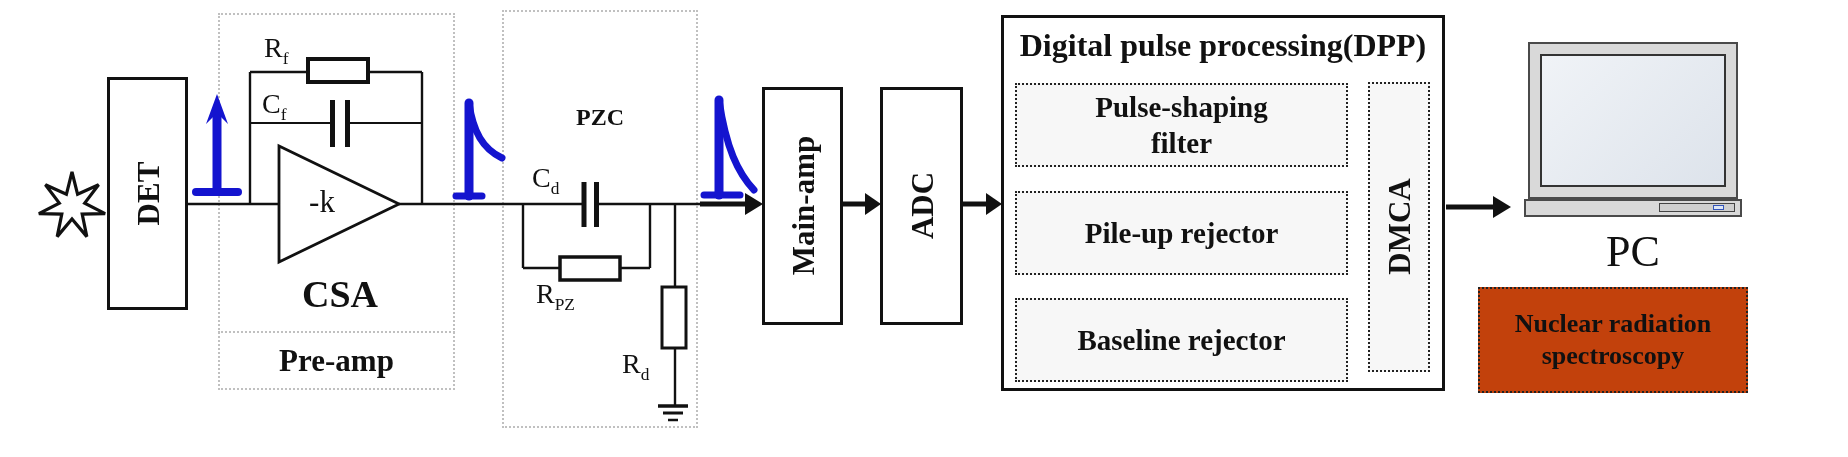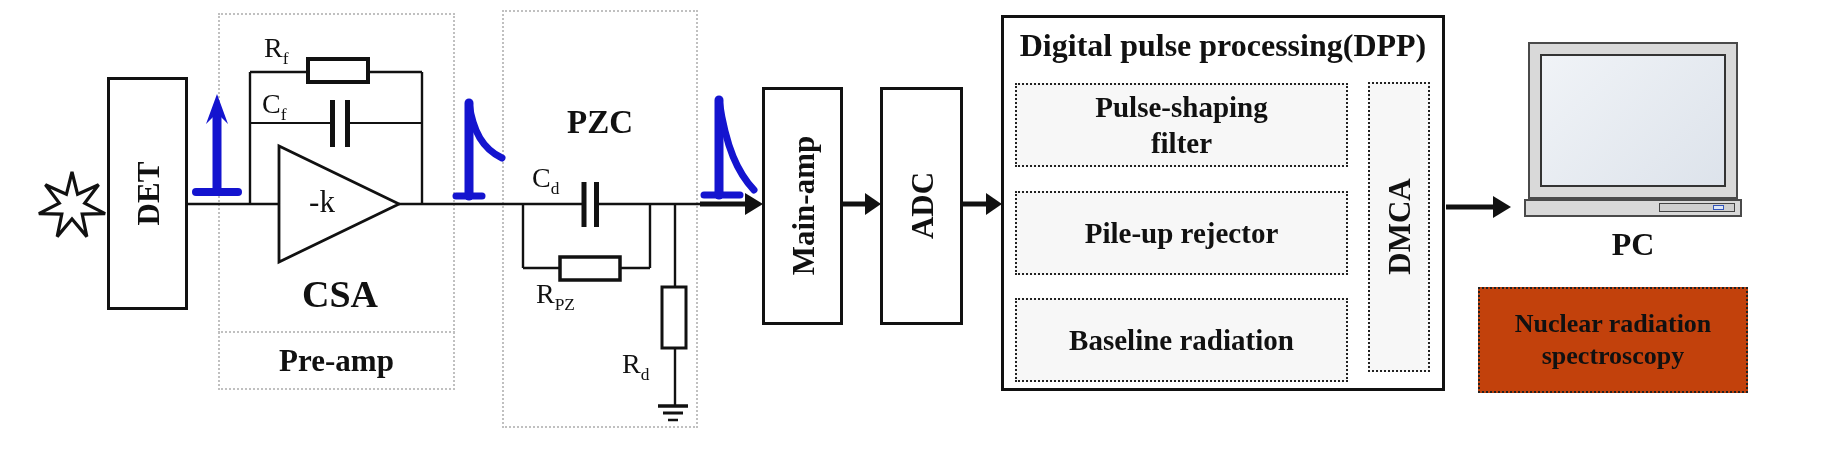--- a/index.html
+++ b/index.html
@@ -112,21 +112,21 @@
   <div class="abs clabel z3" style="left:264px;top:32px;">
     <span>R</span><sub>f</sub>
   </div>
   <div class="abs clabel z3" style="left:262px;top:88px;">
     <span>C</span><sub>f</sub>
   </div>
   <div class="abs clabel z3" style="left:290px;top:184px;width:64px;text-align:center;font-size:31px;">-k</div>
   <div class="abs grouplabel z3" style="left:265px;top:272px;width:150px;font-size:38px;">CSA</div>
   <div class="abs grouplabel z3" style="left:218px;top:333px;width:237px;height:56px;display:flex;align-items:center;justify-content:center;font-size:31px;">Pre-amp</div>
 
-  <div class="abs grouplabel z3" style="left:538px;top:104px;width:124px;font-size:33px;">PZC</div>
+  <div class="abs grouplabel z3" style="left:538px;top:104px;width:124px;font-size:24px;">PZC</div>
   <div class="abs clabel z3" style="left:532px;top:162px;">
     <span>C</span><sub>d</sub>
   </div>
   <div class="abs clabel z3" style="left:536px;top:278px;font-family:Liberation Serif, serif;">
     <span>R</span><sub>PZ</sub>
   </div>
   <div class="abs clabel z3" style="left:622px;top:348px;">
     <span>R</span><sub>d</sub>
   </div>
 
@@ -140,35 +140,35 @@
     </div>
   </div>
   <div class="abs box-dotblack z3" style="left:1015px;top:83px;width:333px;height:84px;">
     <div class="blocktext">
       <span>Pulse-shaping</span>
       <span>filter</span>
     </div>
   </div>
   <div class="abs box-dotblack z3" style="left:1015px;top:298px;width:333px;height:84px;">
     <div class="blocktext">
-      <span>Baseline radiation</span>
+      <span>Baseline rejector</span>
       <span></span>
     </div>
   </div>
   <div class="abs box-dotblack z3" style="left:1368px;top:82px;width:62px;height:290px;"></div>
   <div class="abs vlabel z3" style="left:1279px;top:205px;width:240px;height:43px;">DMCA</div>
 
   <div>
     <div class="abs z3" style="left:1528px;top:42px;width:210px;height:157px;background:#d9d9d9;border:2px solid #4a4a4a;"></div>
     <div class="abs z3" style="left:1540px;top:54px;width:186px;height:133px;background:linear-gradient(135deg,#f0f3f7,#dde3eb);border:2px solid #333;"></div>
     <div class="abs z3" style="left:1524px;top:199px;width:218px;height:18px;background:#d9d9d9;border:2px solid #4a4a4a;"></div>
     <div class="abs z3" style="left:1659px;top:203px;width:76px;height:9px;background:#cfcfcf;border:1px solid #444;"></div>
     <div class="abs z3" style="left:1713px;top:205px;width:11px;height:5px;background:#dde6f5;border:1px solid #3355bb;"></div>
   </div>
-  <div class="abs z3" style="left:1563px;top:226px;width:140px;text-align:center;font-size:32px;font-weight:bold;">PC</div>
+  <div class="abs z3" style="left:1563px;top:226px;width:140px;text-align:center;font-size:44px;">PC</div>
 
   <div class="abs z3" style="left:1478px;top:287px;width:270px;height:106px;border:2px dotted #222;background:#c2410c;">
     <div class="blocktext" style="font-size:26px;">
       <span>Nuclear radiation</span>
       <span>spectroscopy</span>
     </div>
   </div>
 
 </div>
 

